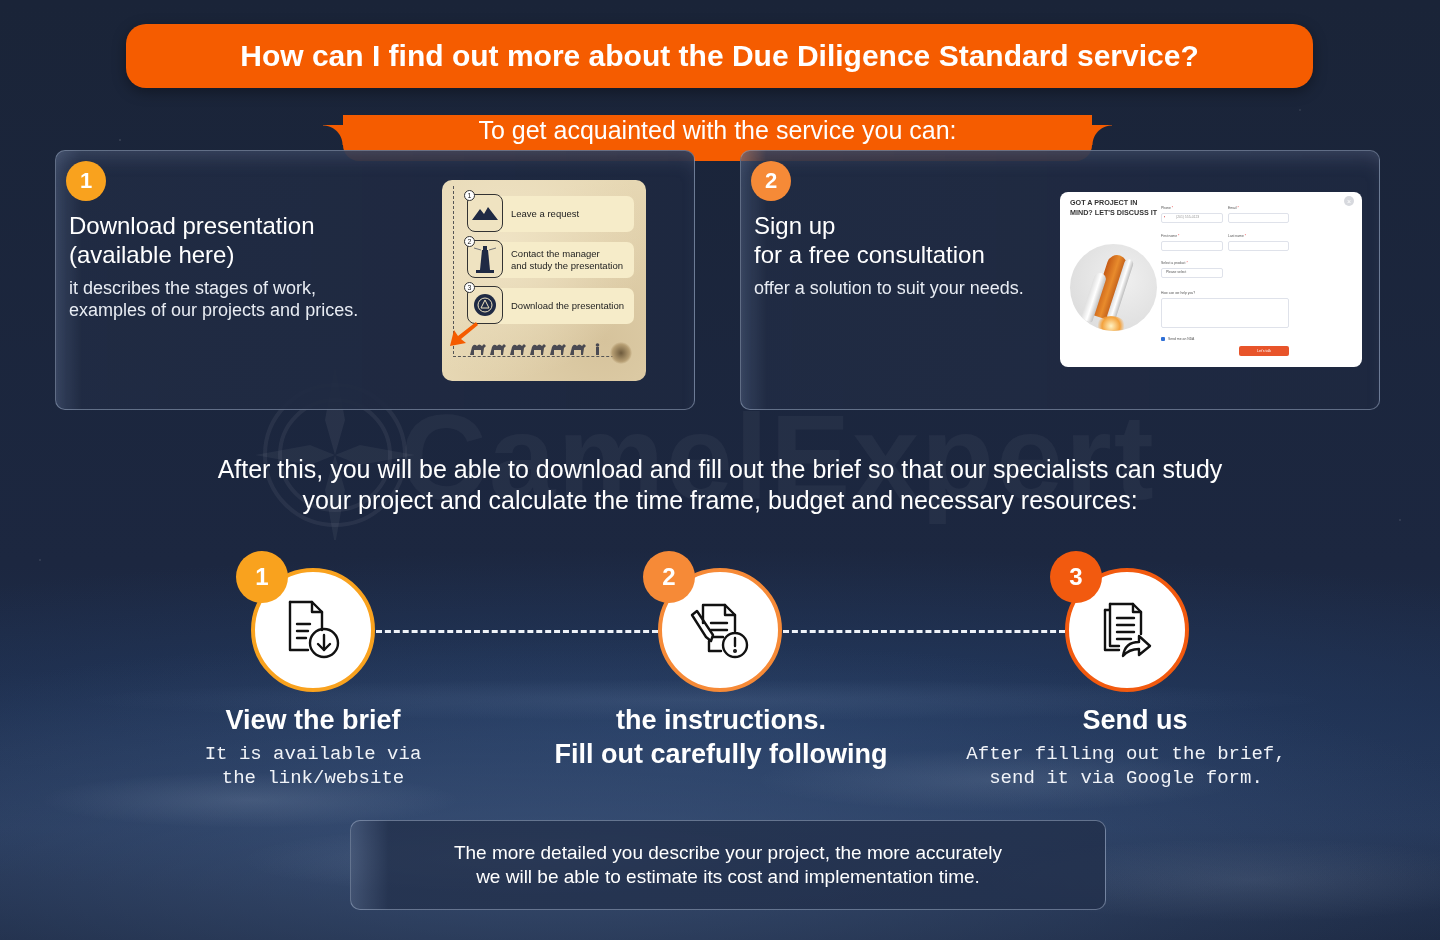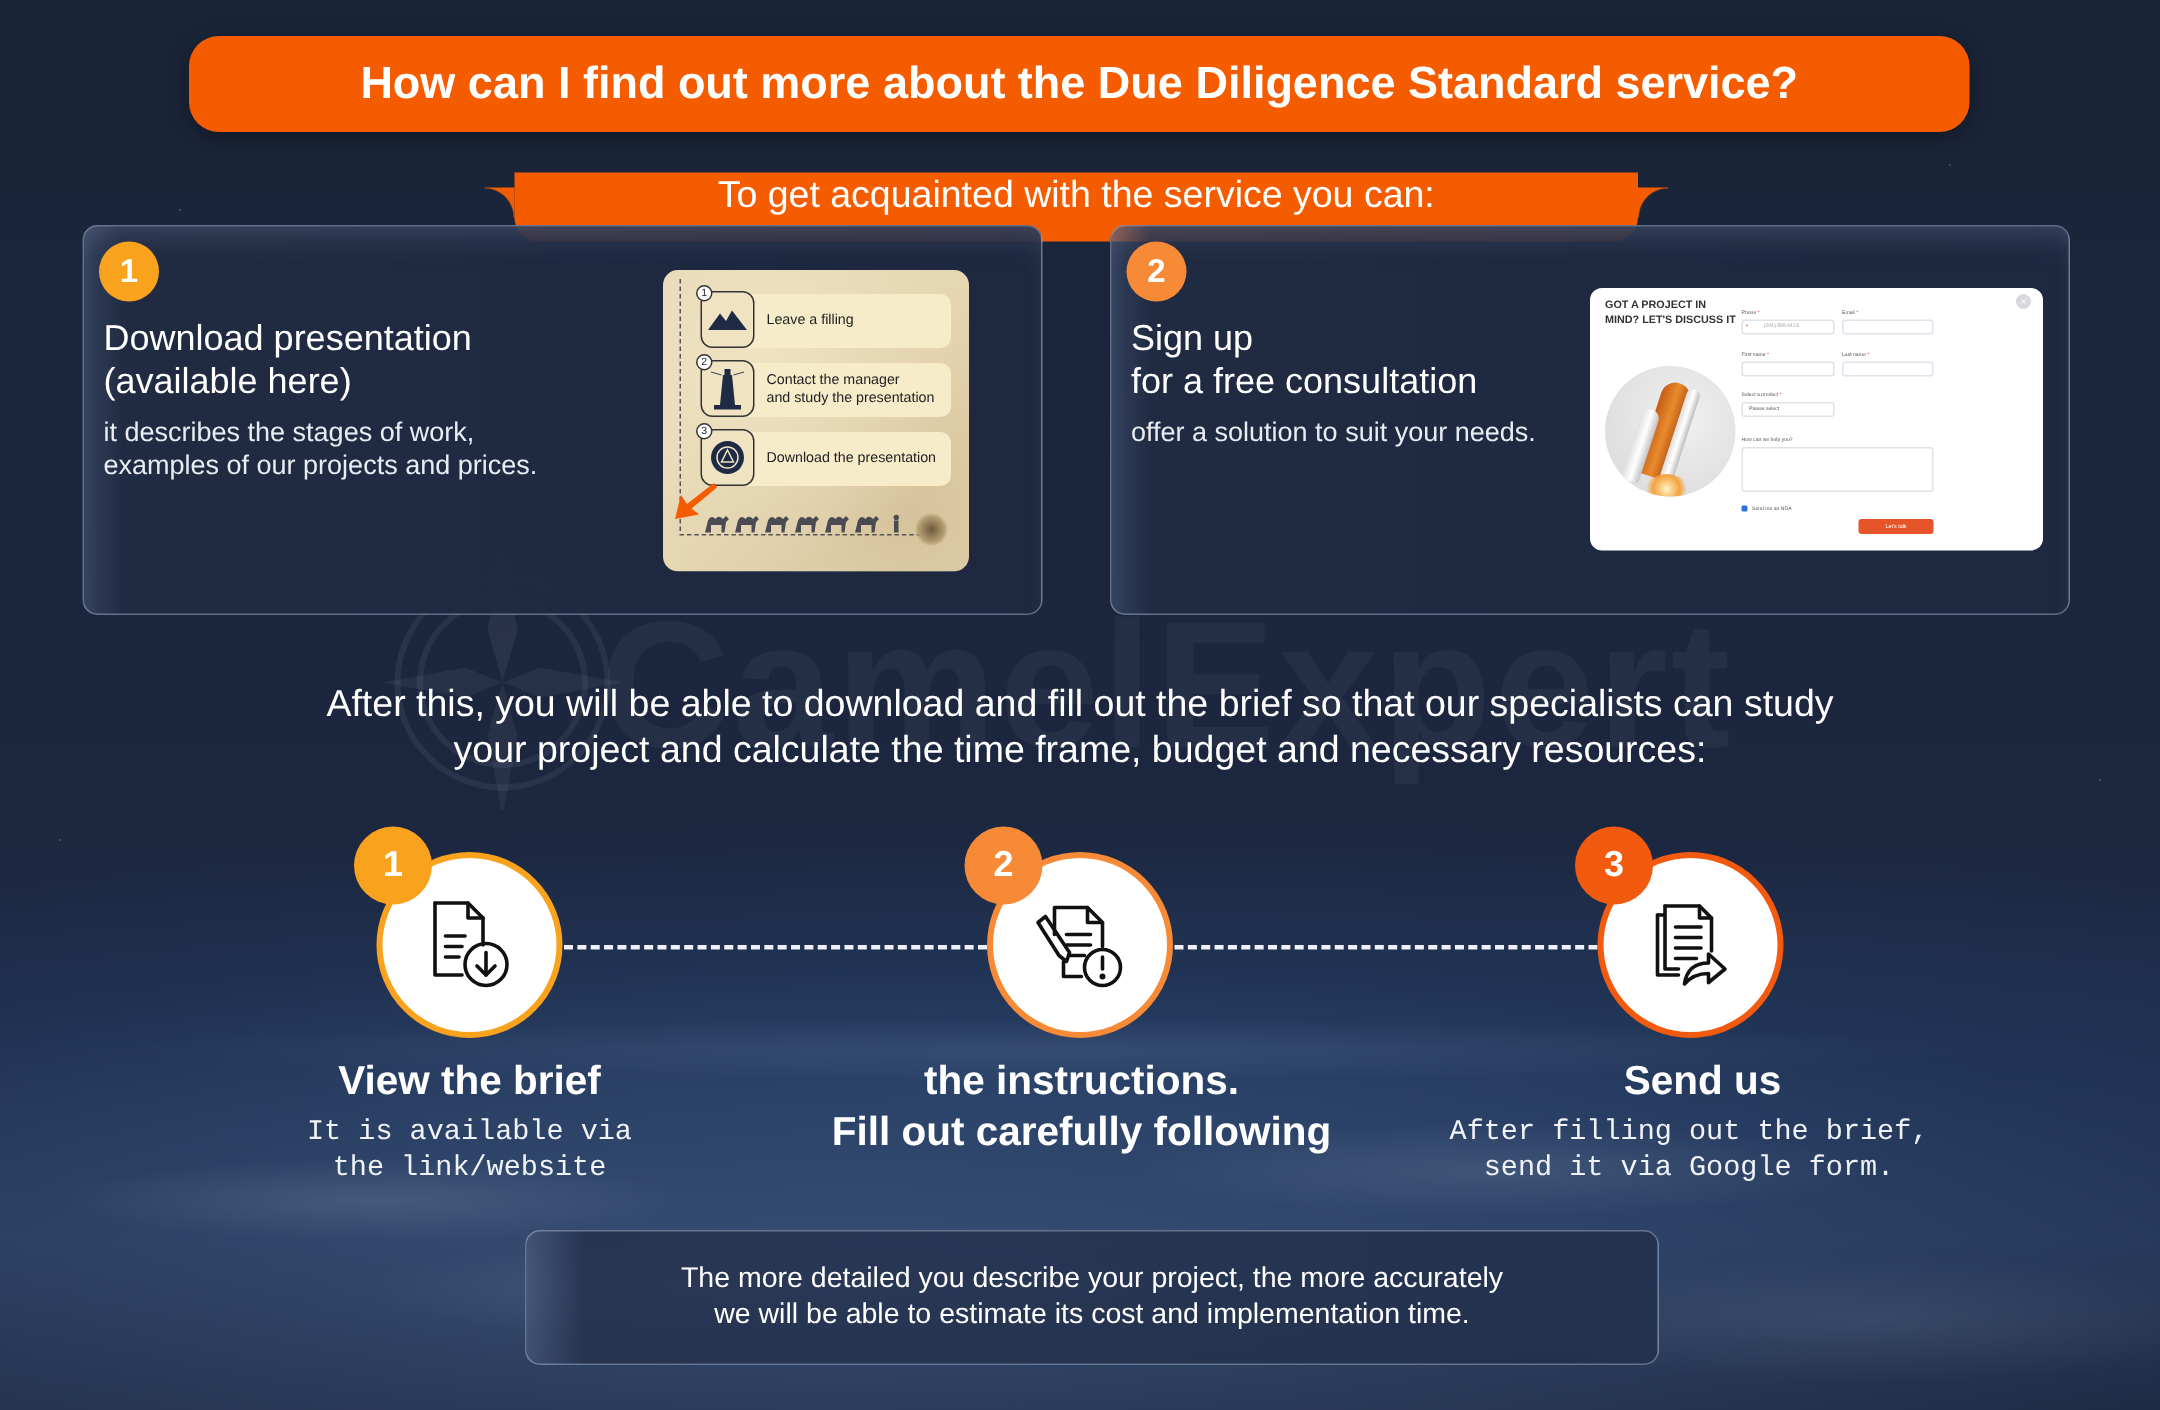--- a/index.html
+++ b/index.html
@@ -174,21 +174,21 @@
     <div class="pres-vline"></div>
     <div class="pres-hline"></div>
 
     <div class="pres-step" style="top:16px">
       <div class="pres-icon">
         <svg width="26" height="14" viewBox="0 0 26 14">
             <polygon points="0,14 8,3 12,8 16,1 26,14" fill="#1f2a44"></polygon>
           </svg>
       </div>
       <div class="pres-num">1</div>
-      <div class="pres-label">Leave a filling</div>
+      <div class="pres-label">Leave a request</div>
     </div>
 
     <div class="pres-step" style="top:62px">
       <div class="pres-icon">
         <svg width="22" height="30" viewBox="0 0 22 30">
             <polygon points="8,6 14,6 16,26 6,26" fill="#1f2a44"></polygon>
             <rect x="9" y="2" width="4" height="4" fill="#1f2a44"></rect>
             <rect x="2" y="26" width="18" height="3" fill="#1f2a44"></rect>
             <line x1="0" y1="4" x2="7" y2="6" stroke="#1f2a44" stroke-width="0.6"></line>
             <line x1="22" y1="4" x2="15" y2="6" stroke="#1f2a44" stroke-width="0.6"></line>

